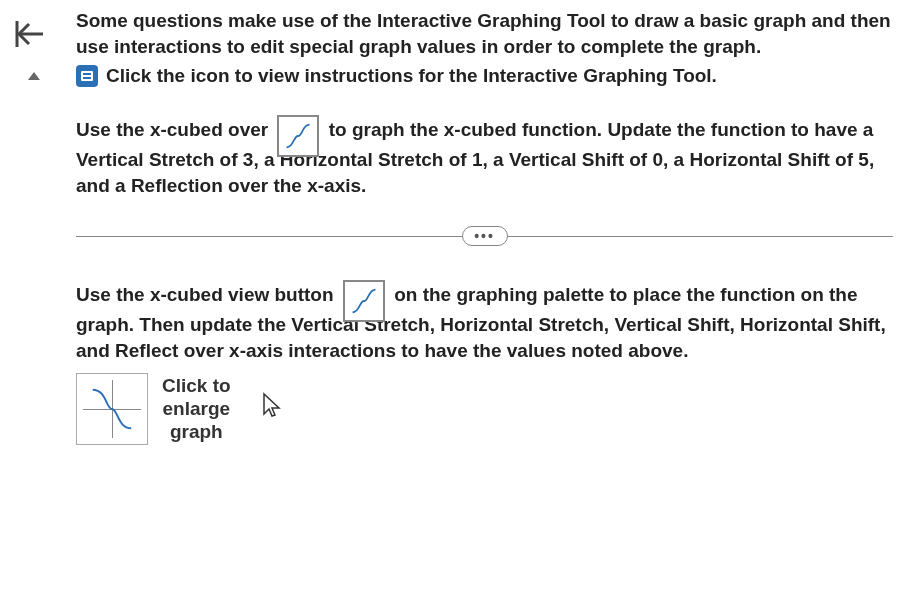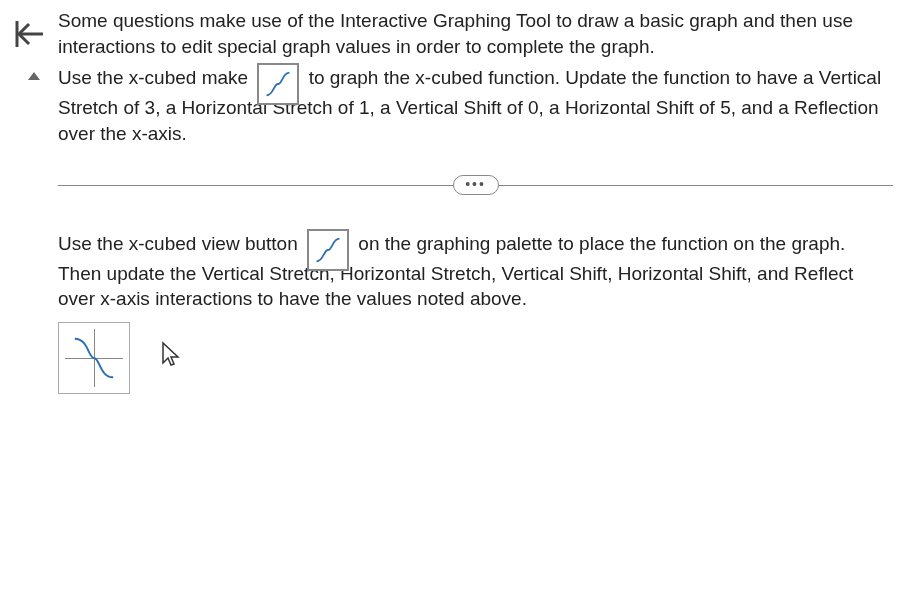--- a/index.html
+++ b/index.html
@@ -19,23 +19,24 @@
     left: 8px;
     width: 44px;
     height: 44px;
     display: flex;
     align-items: center;
     justify-content: center;
     cursor: pointer;
     color: #555;
   }
   .content {
-    padding: 8px 30px 20px 58px;
+    padding: 8px 30px 20px 76px;
     font-size: 19px;
     line-height: 1.35;
+    font-weight: bold;
   }
   .intro { margin-bottom: 4px; }
   .help-row {
     display: flex;
     align-items: center;
     gap: 8px;
     margin-bottom: 26px;
   }
   .help-icon {
     width: 22px;
@@ -164,23 +165,29 @@
     <line x1="4" y1="4" x2="4" y2="30" stroke="#444" stroke-width="3"></line>
   </svg>
 </div>
 
 <div class="scroll-hint"></div>
 
 <div class="content">
 
   <div class="intro">Some questions make use of the Interactive Graphing Tool to draw a basic graph and then use interactions to edit special graph values in order to complete the graph.</div>
 
+  <div class="help-row">
+    <div class="help-icon">
+      <div class="help-icon-inner"></div>
+    </div>
+    <span>Click the icon to view instructions for the Interactive Graphing Tool.</span>
+  </div>
 
   <div>
-    <span>Use the x-cubed make</span>
+    <span>Use the x-cubed over</span>
     <span class="tool-icon">
       <svg viewBox="0 0 34 34">
           <path d="M4 30 C 12 30, 12 17, 17 17 C 22 17, 22 4, 30 4" stroke="#2b6fb5" stroke-width="2" fill="none"></path>
         </svg>
     </span>
     <span>to graph the x-cubed function. Update the function to have a Vertical Stretch of 3, a Horizontal Stretch of 1, a Vertical Shift of 0, a Horizontal Shift of 5, and a Reflection over the x-axis.</span>
   </div>
 
   <div class="divider">
     <hr class="divider-line">
@@ -198,20 +205,25 @@
   </div>
 
   <div class="thumb-row">
     <div class="graph-thumb">
       <div class="axis-h"></div>
       <div class="axis-v"></div>
       <svg class="curve" viewBox="0 0 52 52">
         <path d="M6 6 C 20 6, 20 26, 26 26 C 32 26, 32 46, 46 46" stroke="#2b6fb5" stroke-width="2" fill="none"></path>
       </svg>
     </div>
+    <div class="enlarge-text">
+      <div>Click to</div>
+      <div>enlarge</div>
+      <div>graph</div>
+    </div>
     <span class="cursor-icon">
       <svg width="22" height="28" viewBox="0 0 22 28">
         <path d="M3 2 L3 22 L8 17 L11 24 L14 23 L11 16 L18 16 Z" fill="none" stroke="#333" stroke-width="1.5"></path>
       </svg>
     </span>
   </div>
 
 </div>
 
 </body></html>

